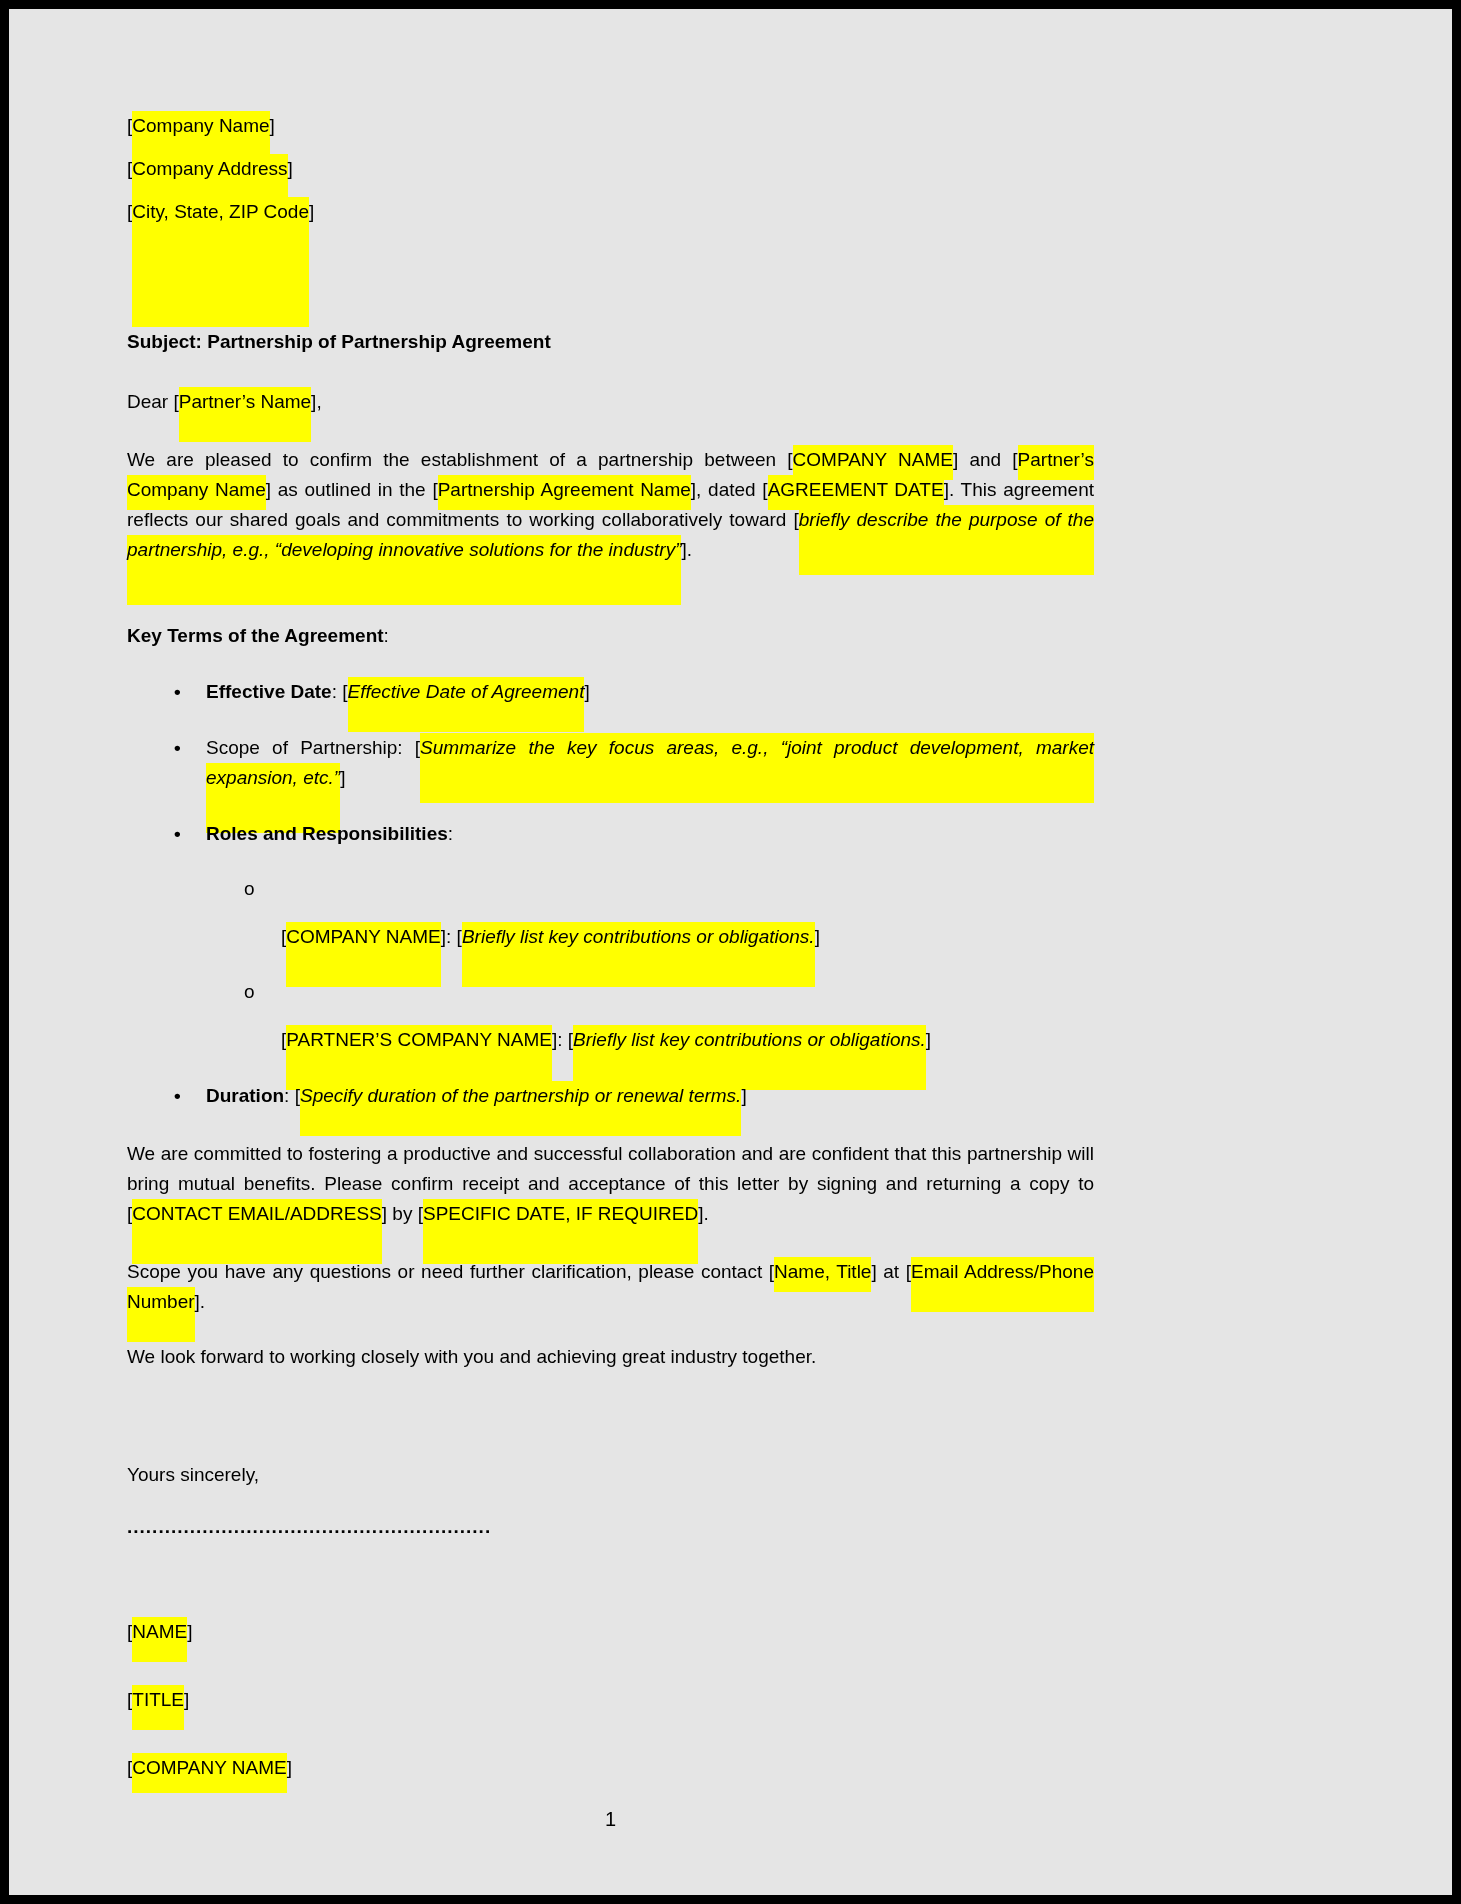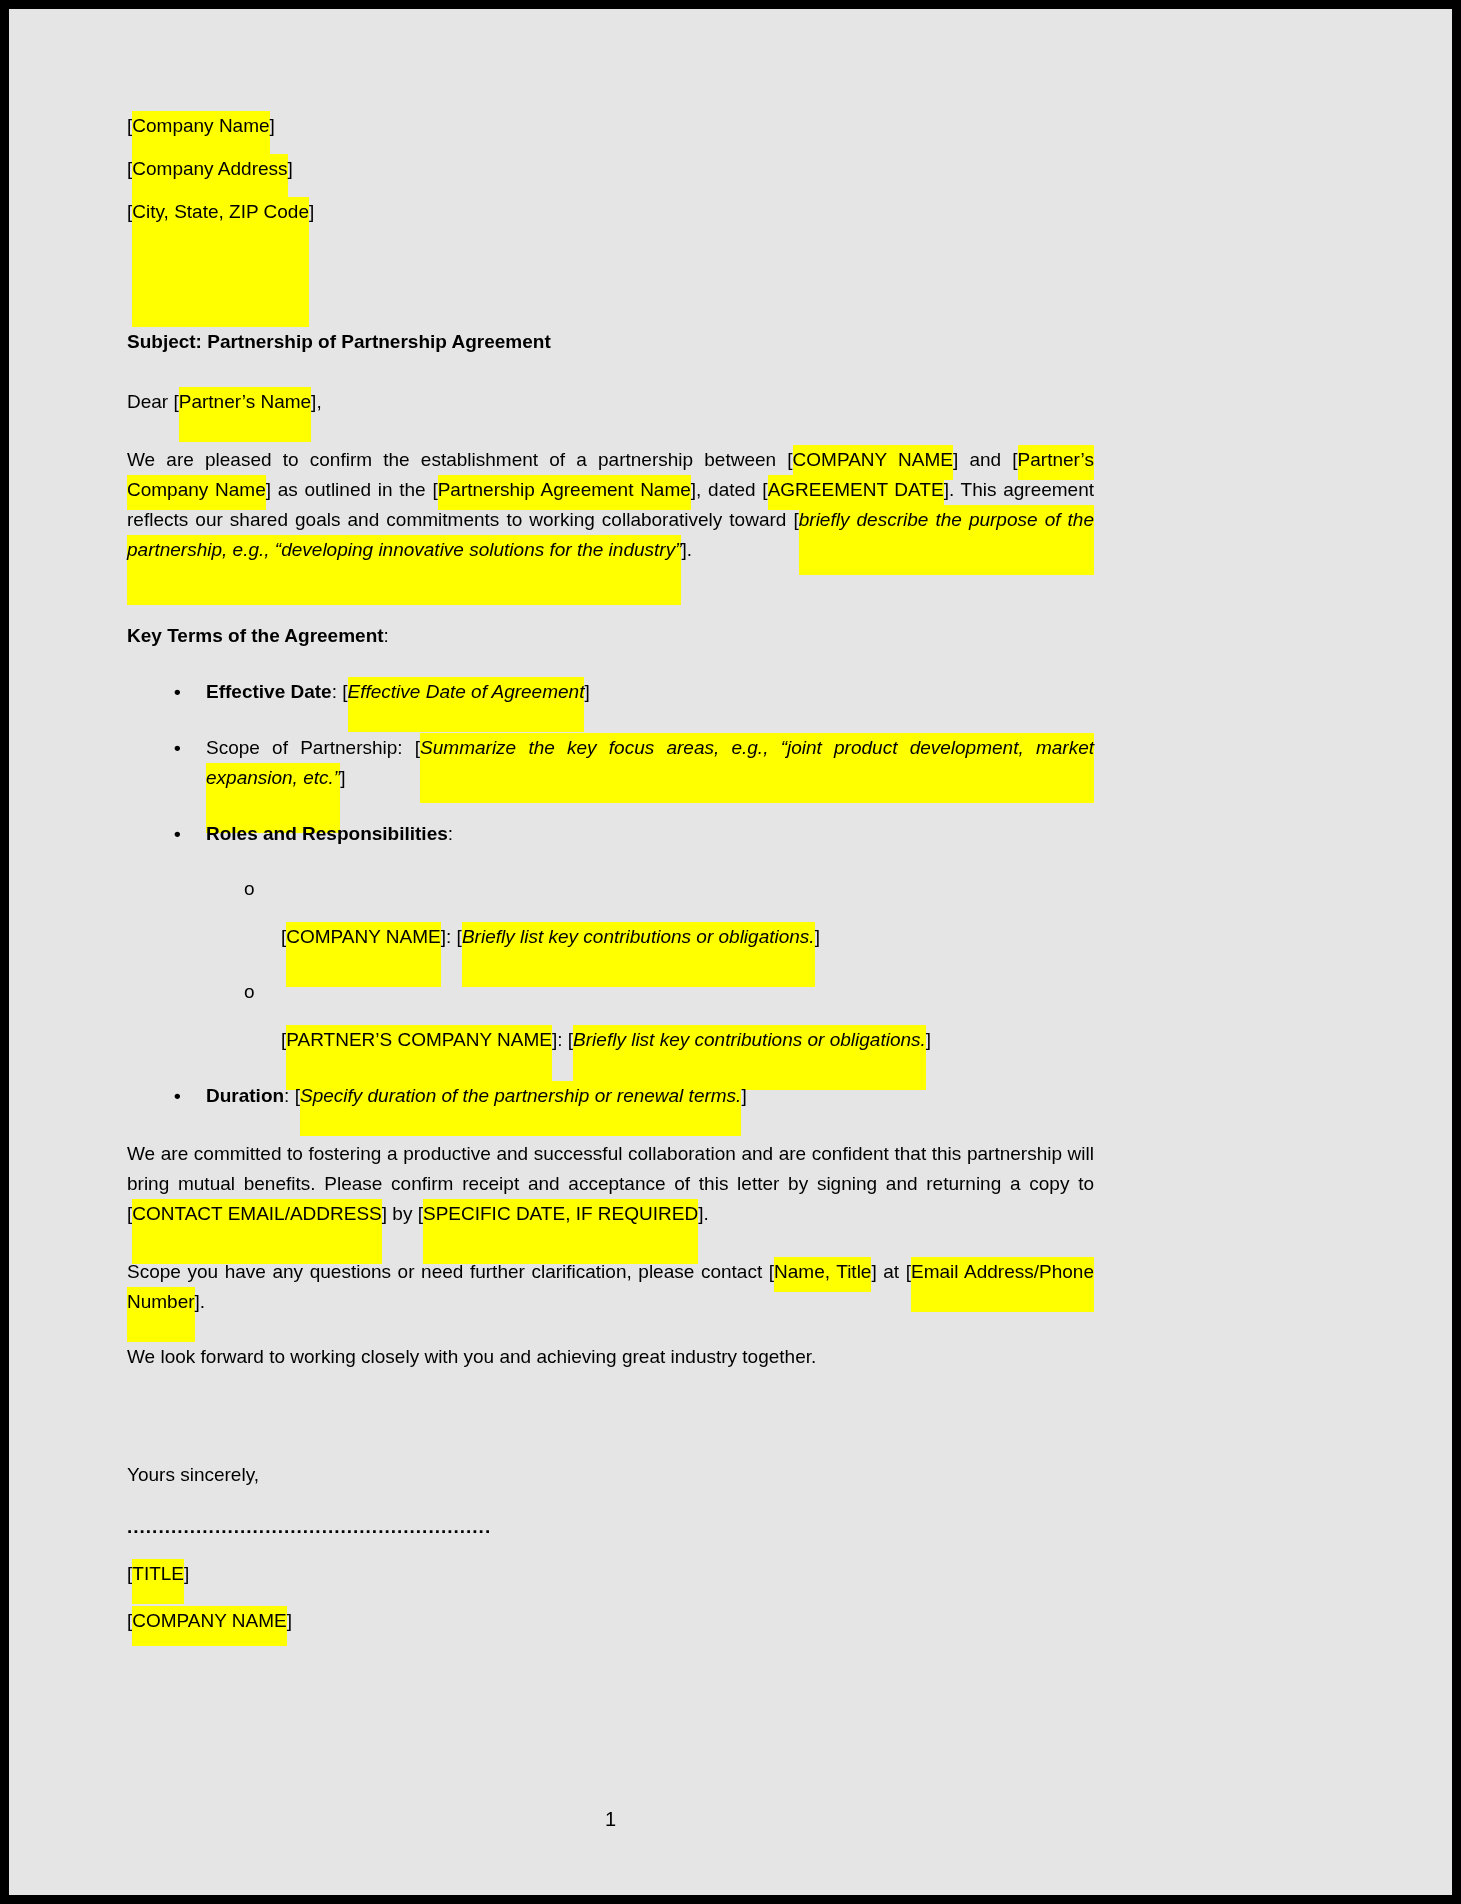--- a/index.html
+++ b/index.html
@@ -25,21 +25,21 @@
   .sub-row .marker2 { flex:none; width:37px; margin-left:117px; }
   .sub-row .btext { flex:1;margin-top:48px; }
   .hl { background:#FFFF00; padding:4px 0 10px 0; }
   .x15 { padding-bottom:15px; } .x20 { padding-bottom:20px; }
   .x30 { padding-bottom:30px; } .x40 { padding-bottom:40px; }
   .x45 { padding-bottom:45px; } .x105 { padding-bottom:105px; }
   .closing { margin-top:25px; }
   .signoff { margin-top:88px; }
   .dotline { margin-top:22px; font-weight:bold; letter-spacing:1px; }
   .signame { margin-top:75px; }
-  .sigline { margin-top:17px; }
+  .sigline { margin-top:38px; }
   .pagenum {
     position:absolute; top:1795px; left:118px; width:967px;
     text-align:center; font-size:20px; line-height:30px;
   }
 </style>
 </head>
 <body>
 
 <div class="page">
   <div class="content">
@@ -91,20 +91,21 @@
     <p class="para"><span>We are committed to fostering a productive and successful collaboration and are confident that this partnership will bring mutual benefits. Please confirm receipt and acceptance of this letter by signing and returning a copy to [</span><span class="hl x40">CONTACT EMAIL/ADDRESS</span><span>] by [</span><span class="hl x40">SPECIFIC DATE, IF REQUIRED</span><span>].</span></p>
 
     <p class="para"><span>Scope you have any questions or need further clarification, please contact [</span><span class="hl">Name, Title</span><span>] at [</span><span class="hl x30">Email Address/Phone Number</span><span>].</span></p>
 
     <p class="closing">We look forward to working closely with you and achieving great industry together.</p>
 
     <p class="signoff">Yours sincerely,</p>
 
     <p class="dotline">..........................................................</p>
 
+    <p class="signame"><span>[</span><span class="hl x20">NAME</span><span>]</span></p>
 
     <p class="sigline"><span>[</span><span class="hl x20">TITLE</span><span>]</span></p>
 
     <p class="sigline"><span>[</span><span class="hl x15">COMPANY NAME</span><span>]</span></p>
 
   </div>
 
   <div class="pagenum">1</div>
 </div>
 

